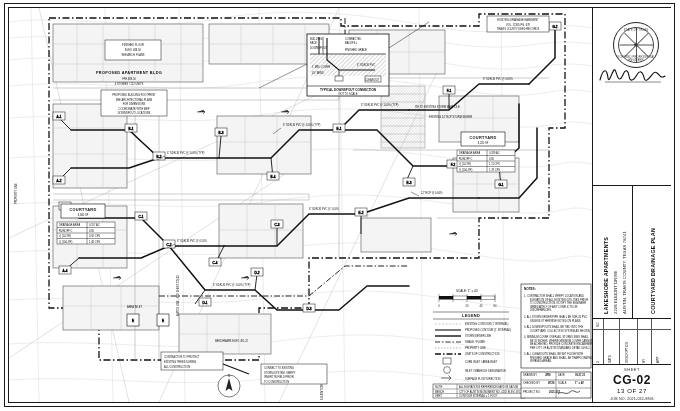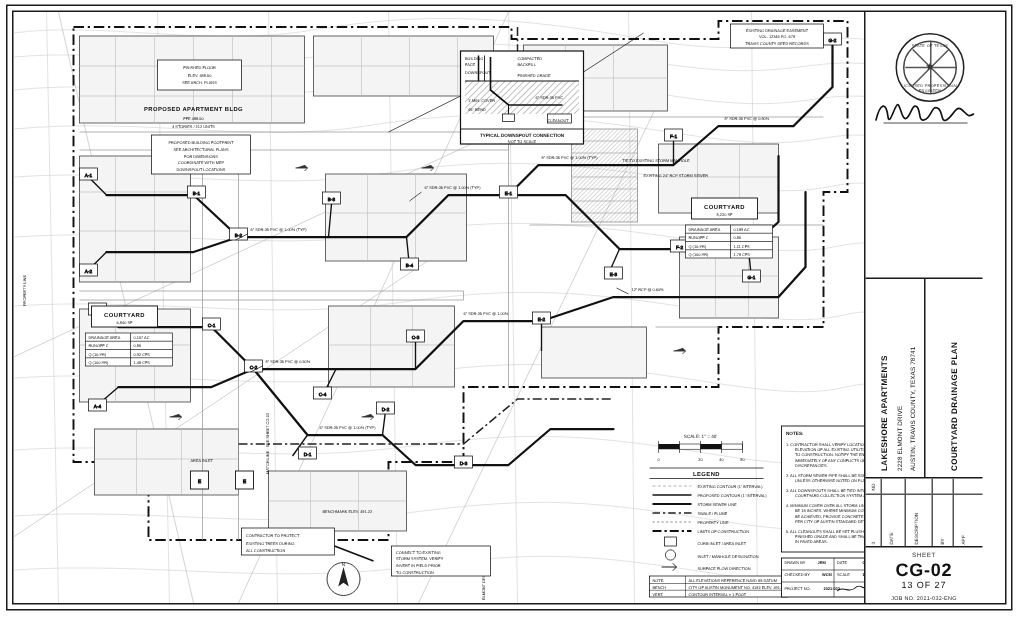--- a/index.html
+++ b/index.html
@@ -8,21 +8,21 @@
 
   
   .outer-border{position:absolute;left:4px;top:3px;width:671px;height:404px;border:1px solid #1a1a1a;box-sizing:border-box;}
   .inner-border{position:absolute;left:8px;top:7px;width:663px;height:396px;border:1px solid #1a1a1a;box-sizing:border-box;}
 
   
   #plan{position:absolute;left:9px;top:8px;width:583px;height:394px;overflow:hidden;}
   #plansvg{display:block;}
 
   
-  #titleblock{position:absolute;left:576px;top:8px;width:79px;height:394px;border-left:1px solid #1a1a1a;box-sizing:border-box;background:#fff;}
+  #titleblock{position:absolute;left:592px;top:8px;width:79px;height:394px;border-left:1px solid #1a1a1a;box-sizing:border-box;background:#fff;}
   .tb-logo{position:absolute;left:0;top:0;width:78px;height:178px;border-bottom:1px solid #1a1a1a;box-sizing:border-box;overflow:hidden;}
   .tb-vert{position:absolute;left:0;top:178px;width:78px;height:133px;border-bottom:1px solid #1a1a1a;box-sizing:border-box;overflow:hidden;}
   .tb-rev{position:absolute;left:0;top:311px;width:78px;height:46px;border-bottom:1px solid #1a1a1a;box-sizing:border-box;}
   .tb-sheet{position:absolute;left:0;top:357px;width:78px;height:37px;box-sizing:border-box;}
 
   .vcol{position:absolute;transform-origin:0 0;transform:rotate(-90deg);white-space:nowrap;
         font-size:5.4px;letter-spacing:.25px;font-weight:bold;color:#111;}
   .vcol.small{font-size:4.2px;font-weight:normal;letter-spacing:.1px;}
 
   .tb-divv{position:absolute;top:0;bottom:0;width:0;border-left:1px solid #1a1a1a;}

